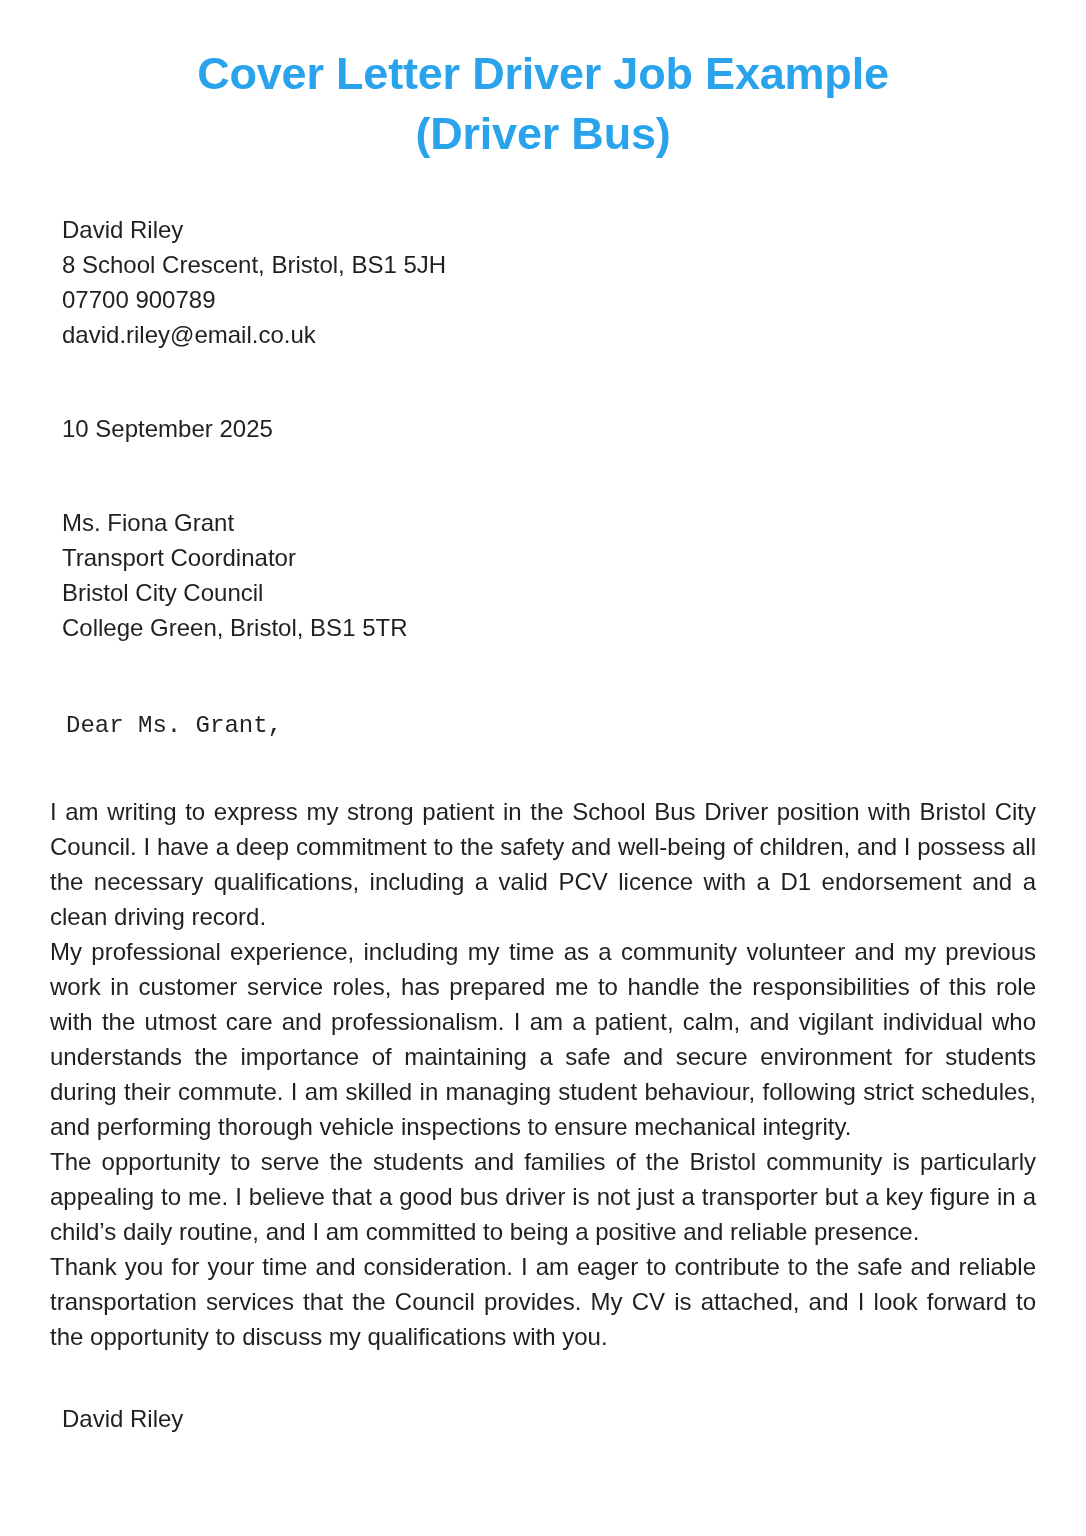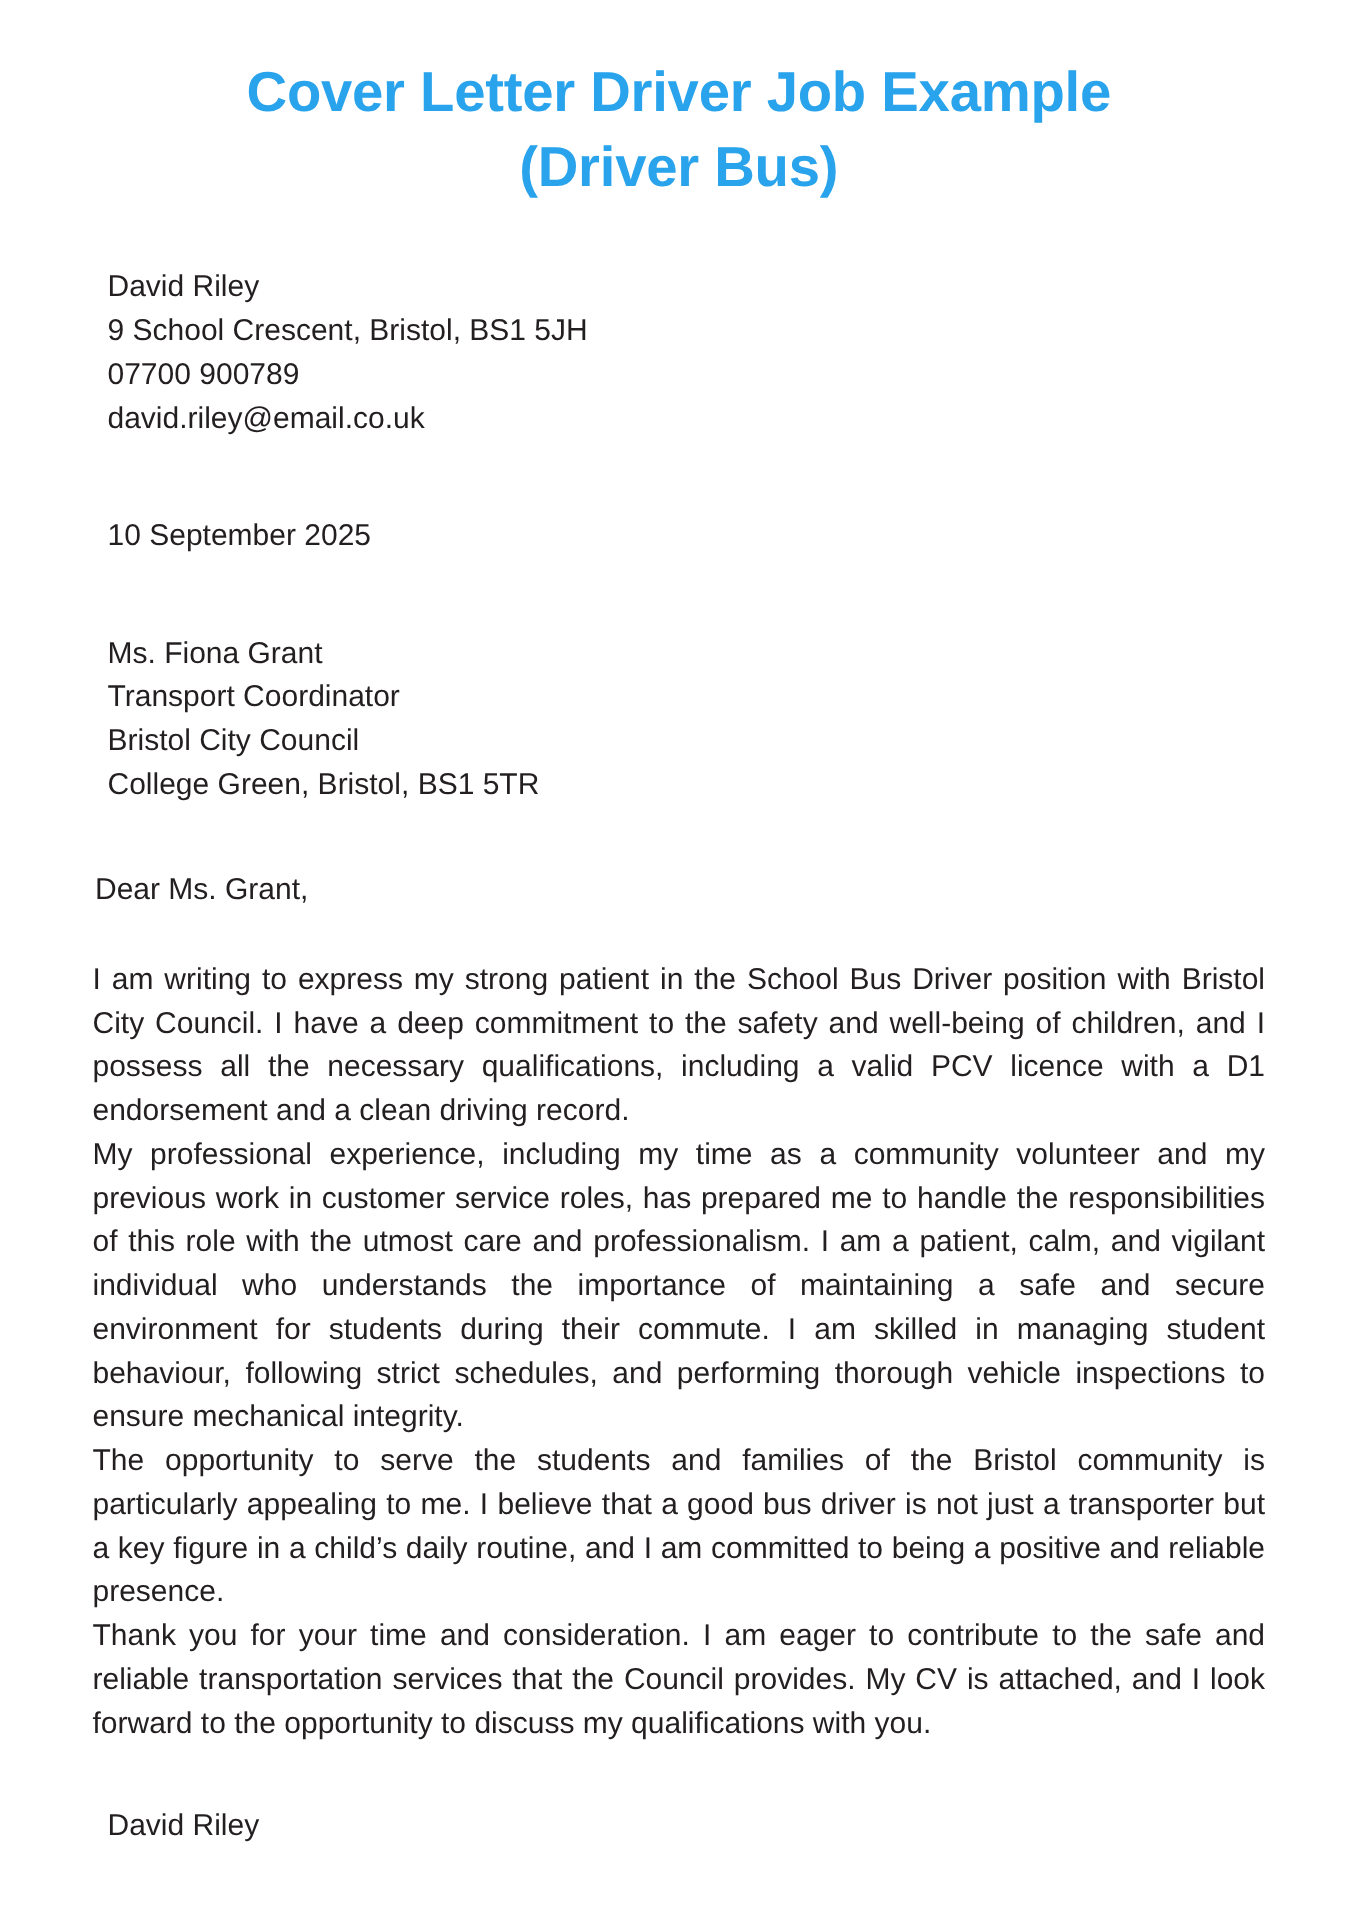--- a/index.html
+++ b/index.html
@@ -16,21 +16,21 @@
     font-family: "Liberation Sans", sans-serif;
     color: #231f20;
     -webkit-font-smoothing: antialiased;
   }
 
   .page {
     position: relative;
     width: 1086px;
     height: 1536px;
     box-sizing: border-box;
-    padding: 0 74px;
+    padding: 0 50px;
     background: #ffffff;
   }
 
   
   .doc-title {
     margin: 0;
     padding: 44px 40px 0 40px;
     text-align: center;
     font-size: 45px;
     font-weight: bold;
@@ -67,42 +67,43 @@
   }
 
   .para {
     margin: 0;
     text-align: justify;
     text-justify: inter-word;
     hyphens: none;
   }
 
   .salutation {
-    margin: 2px;
+    margin: 16px;
+    font-family: Liberation Mono, monospace;
   }
 
   .closing .block-line {
     display: block;
   }
 </style>
 </head>
 <body>
 
 <div class="page">
 
   <h1 class="doc-title">
     <span class="title-line">Cover Letter Driver Job Example</span>
     <span class="title-line">(Driver Bus)</span>
   </h1>
 
   <div class="letter">
 
     <div class="block">
       <span class="block-line">David Riley</span>
-      <span class="block-line">9 School Crescent, Bristol, BS1 5JH</span>
+      <span class="block-line">8 School Crescent, Bristol, BS1 5JH</span>
       <span class="block-line">07700 900789</span>
       <span class="block-line">david.riley@email.co.uk</span>
     </div>
 
     <span class="spacer"></span>
 
     <div class="block">
       <span class="block-line">10 September 2025</span>
     </div>
 

